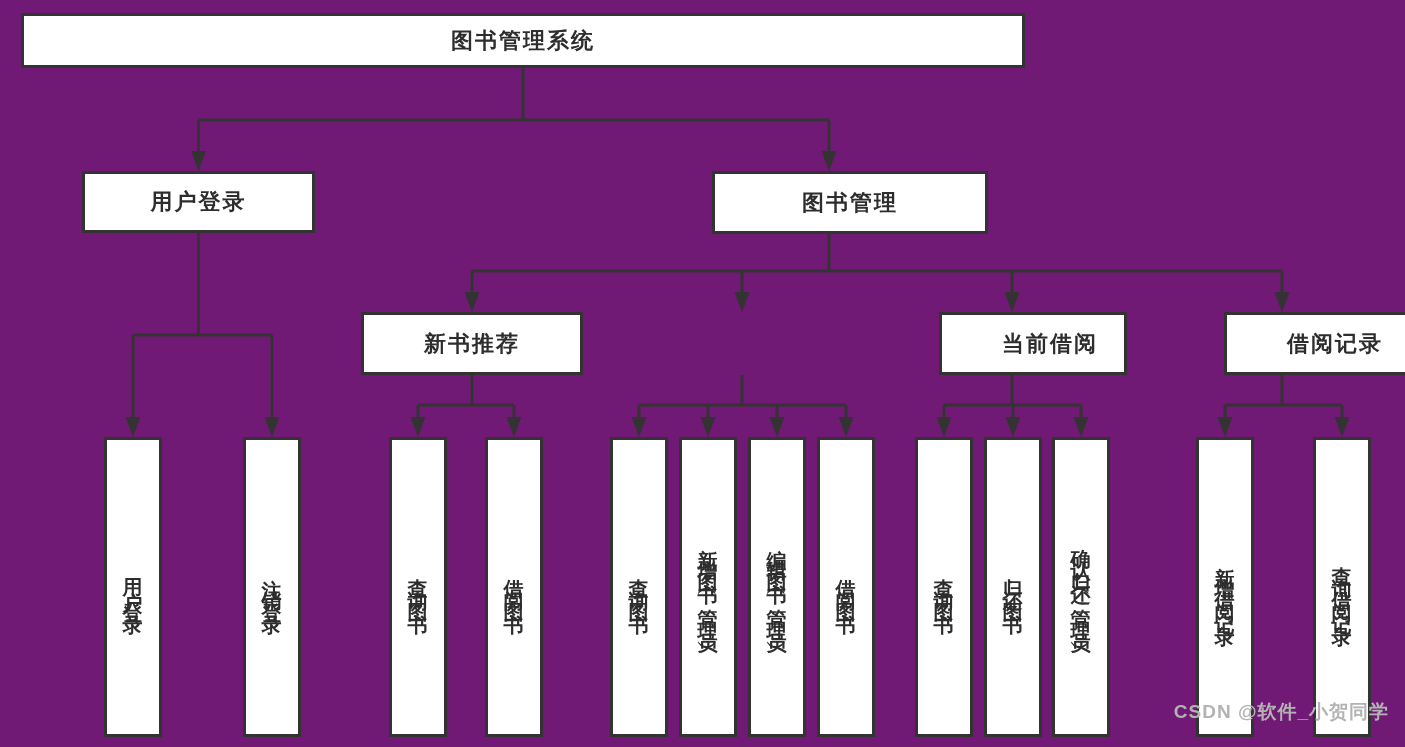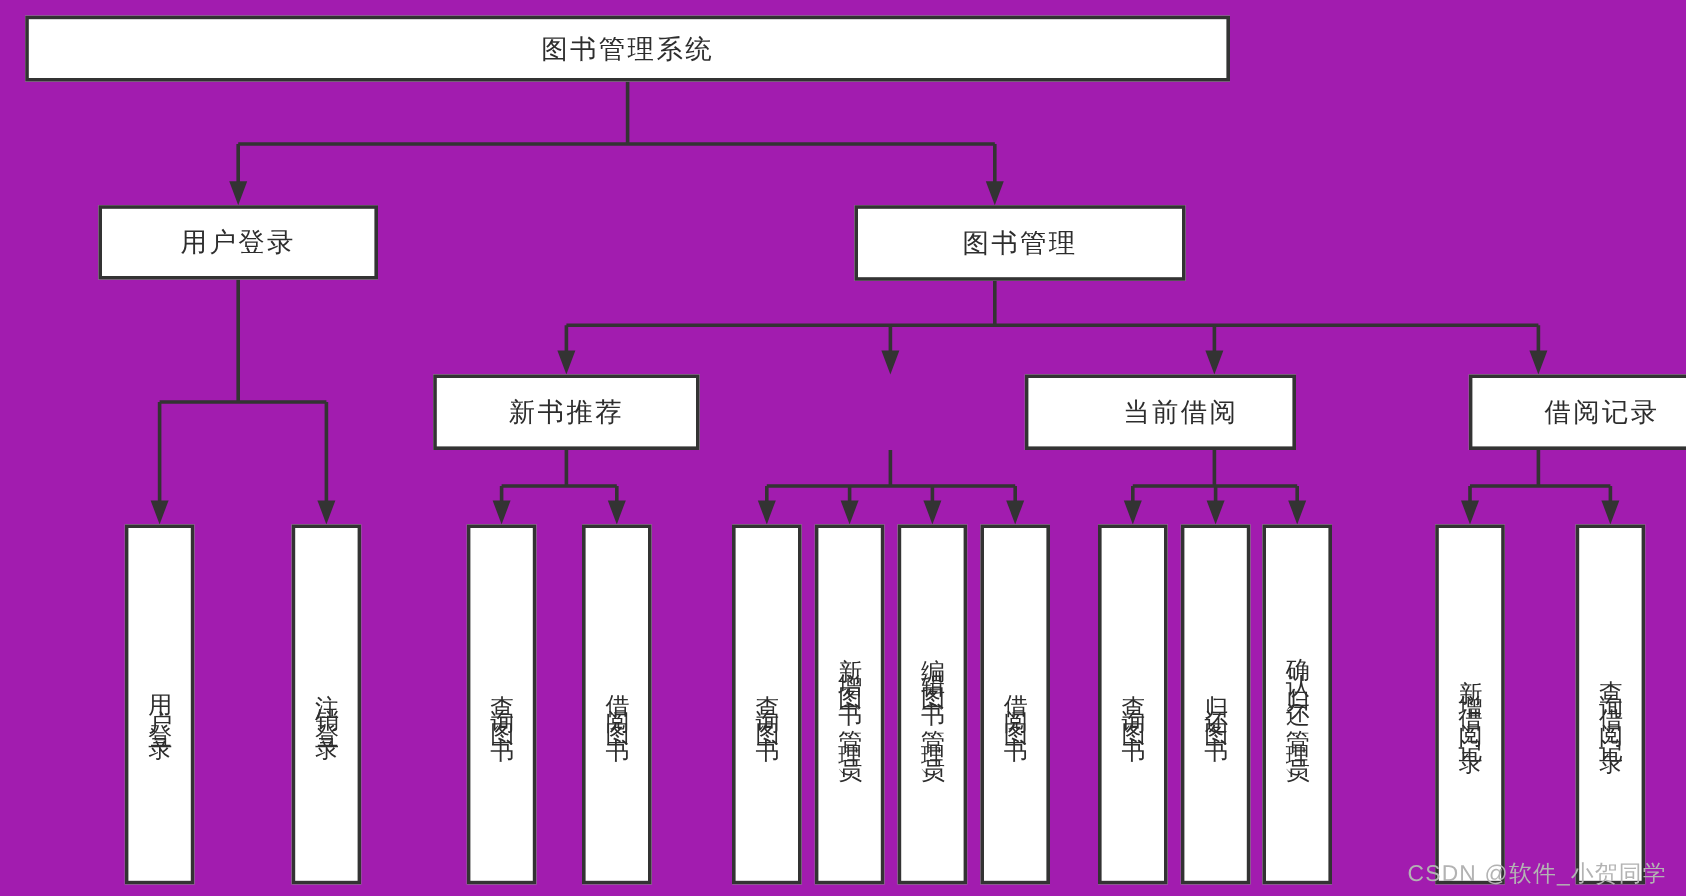--- a/index.html
+++ b/index.html
@@ -5,22 +5,23 @@
   html, body {
     margin: 0;
     padding: 0;
     background: #ffffff;
     font-family: "Liberation Sans", "DejaVu Sans", sans-serif;
   }
   #canvas {
     position: relative;
     width: 1405px;
     height: 747px;
-    background: #a21caf;
+    background: #701a75;
     overflow: hidden;
+    font-weight: bold;
   }
   #connector-layer {
     position: absolute;
     left: 0; top: 0;
     width: 1405px;
     height: 747px;
     z-index: 1;
   }
   .node {
     position: absolute;
@@ -41,21 +42,21 @@
   .vbox {
     writing-mode: vertical-rl;
     text-orientation: mixed;
     font-size: 20px;
     letter-spacing: 12px;
     line-height: 1;
   }
   .watermark {
     position: absolute;
     right: 16px;
-    bottom: 6px;
+    bottom: 22px;
     font-size: 19px;
     color: #b3b3b3;
     letter-spacing: 1px;
     z-index: 3;
     white-space: nowrap;
   }
   svg path.line {
     stroke: #333333;
     stroke-width: 3;
     fill: none;
@@ -105,21 +106,21 @@
     <path class="arrow" d="M1217.5 417 L1232.5 417 L1225 437 Z"></path>
     <path class="arrow" d="M1334.5 417 L1349.5 417 L1342 437 Z"></path>
   </svg>
 
   <div class="node hbox" style="left:21px; top:13px; width:1004px; height:55px;">图书管理系统</div>
 
   <div class="node hbox" style="left:82px; top:171px; width:233px; height:62px;">用户登录</div>
   <div class="node hbox" style="left:712px; top:171px; width:276px; height:63px;">图书管理</div>
 
   <div class="node hbox" style="left:361px; top:312px; width:222px; height:63px;">新书推荐</div>
-  <div class="node hbox" style="left:854px; top:312px; width:226px; height:63px;padding-left:34px;">当前借阅</div>
+  <div class="node hbox" style="left:939px; top:312px; width:188px; height:63px;padding-left:34px;">当前借阅</div>
   <div class="node hbox" style="left:1224px; top:312px; width:222px; height:63px;">借阅记录</div>
 
   <div class="node vbox" style="left:104px; top:437px; width:58px; height:300px;">用户登录</div>
   <div class="node vbox" style="left:243px; top:437px; width:58px; height:300px;">注销登录</div>
 
   <div class="node vbox" style="left:389px; top:437px; width:58px; height:300px;">查询图书</div>
   <div class="node vbox" style="left:485px; top:437px; width:58px; height:300px;">借阅图书</div>
 
   <div class="node vbox" style="left:610px; top:437px; width:58px; height:300px;">查询图书</div>
   <div class="node vbox" style="left:679px; top:437px; width:58px; height:300px;">新增图书（管理员）</div>

